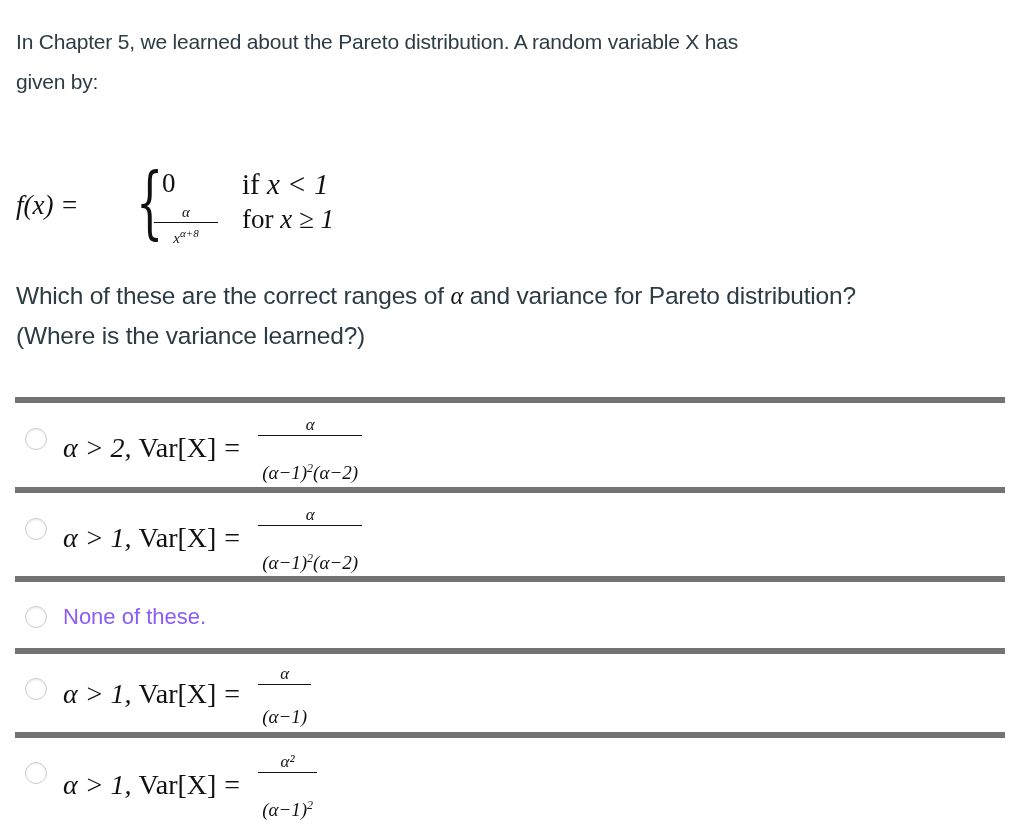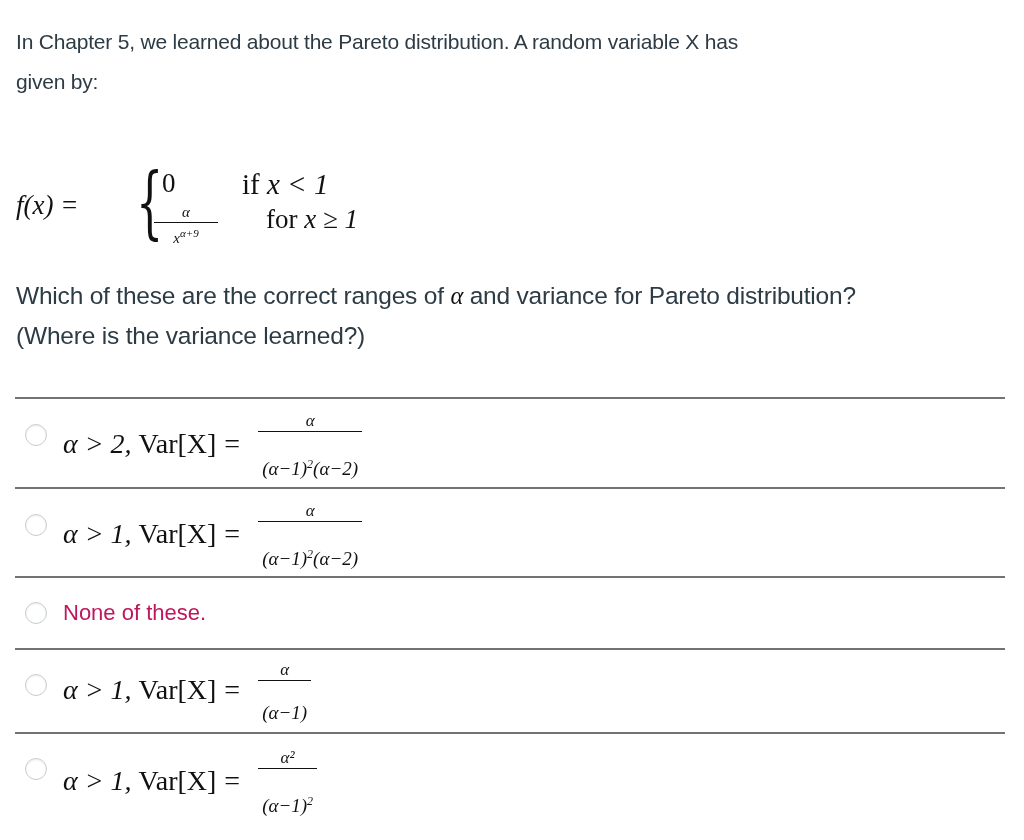--- a/index.html
+++ b/index.html
@@ -13,54 +13,54 @@
   .pdf .lhs { position: absolute; left: 0; top: 30px; font-size: 27px; }
   .pdf .brace { position: absolute; left: 120px; top: 2px; font-size: 78px; line-height: 80px;
                 font-family: "DejaVu Serif", serif; font-weight: 200; transform: scaleX(0.55); transform-origin: left; }
   .pdf .c1 { position: absolute; left: 146px; top: 8px; font-size: 27px; }
   .pdf .frac1 { position: absolute; left: 138px; top: 44px; width: 64px; text-align: center; }
   .pdf .frac1 .num { font-size: 15px; font-style: italic; line-height: 16px; }
   .pdf .frac1 .bar { border-top: 1.5px solid #111; margin: 2px 0; }
   .pdf .frac1 .den { font-size: 15px; line-height: 16px; }
   .pdf .frac1 .den sup { font-size: 11px; }
   .pdf .cond1 { position: absolute; left: 226px; top: 8px; font-size: 29px; }
-  .pdf .cond2 { position: absolute; left: 226px; top: 44px; font-size: 27px; margin-left: 24px; }
+  .pdf .cond2 { position: absolute; left: 226px; top: 44px; font-size: 27px; }
   .question { position: absolute; left: 16px; top: 276px; width: 990px;
               font-size: 24.5px; line-height: 40px; letter-spacing: -0.2px; }
   .answers { position: absolute; left: 15px; top: 397px; width: 990px; }
-  .answer { position: relative; border-top: 2px solid #737373; box-sizing: border-box; }
+  .answer { position: relative; border-top: 6px solid #737373; box-sizing: border-box; }
   .radio { position: absolute; left: 10px; width: 22px; height: 22px; border-radius: 50%;
            border: 1.5px solid #c7cdd1; box-sizing: border-box; background: #fff;
            box-shadow: inset 0 1px 2px rgba(0,0,0,0.08); cursor: pointer; }
   .alabel { position: absolute; left: 48px; font-size: 28px; white-space: nowrap; }
   .alabel .rel { margin: 0 8px; }
   .frac { display: inline-block; vertical-align: middle; text-align: center; margin-left: 10px; }
   .frac .num { font-size: 17px; font-style: italic; line-height: 20px; padding: 0 4px; }
   .frac .bar { border-top: 1.6px solid #111; }
   .frac .den { font-size: 19px; line-height: 24px; padding: 0 4px; margin-top: 20px; }
   .frac sup { font-size: 12px; }
-  .textlabel { position: absolute; left: 48px; font-size: 22px; color: #be185d;
+  .textlabel { position: absolute; left: 48px; font-size: 22px; color: #8b5cf6;
                font-family: "Liberation Sans", "DejaVu Sans", sans-serif; }
 </style>
 </head>
 <body>
 
 <div class="intro">
   <div>In Chapter 5, we learned about the Pareto distribution. A random variable X has</div>
   <div>given by:</div>
 </div>
 
 <div class="pdf math">
   <div class="lhs mi">f(x) =</div>
   <div class="brace">{</div>
   <div class="c1">0</div>
   <div class="frac1">
     <div class="num">α</div>
     <div class="bar"></div>
-    <div class="den"><span class="mi">x</span><sup class="mi">α+9</sup></div>
+    <div class="den"><span class="mi">x</span><sup class="mi">α+8</sup></div>
   </div>
   <div class="cond1"><span>if</span> <span class="mi">x &lt; 1</span></div>
   <div class="cond2"><span>for</span> <span class="mi">x ≥ 1</span></div>
 </div>
 
 <div class="question">
   <div><span>Which of these are the correct ranges of </span><span class="math mi">α</span><span> and variance for Pareto distribution?</span></div>
   <div>(Where is the variance learned?)</div>
 </div>
 

